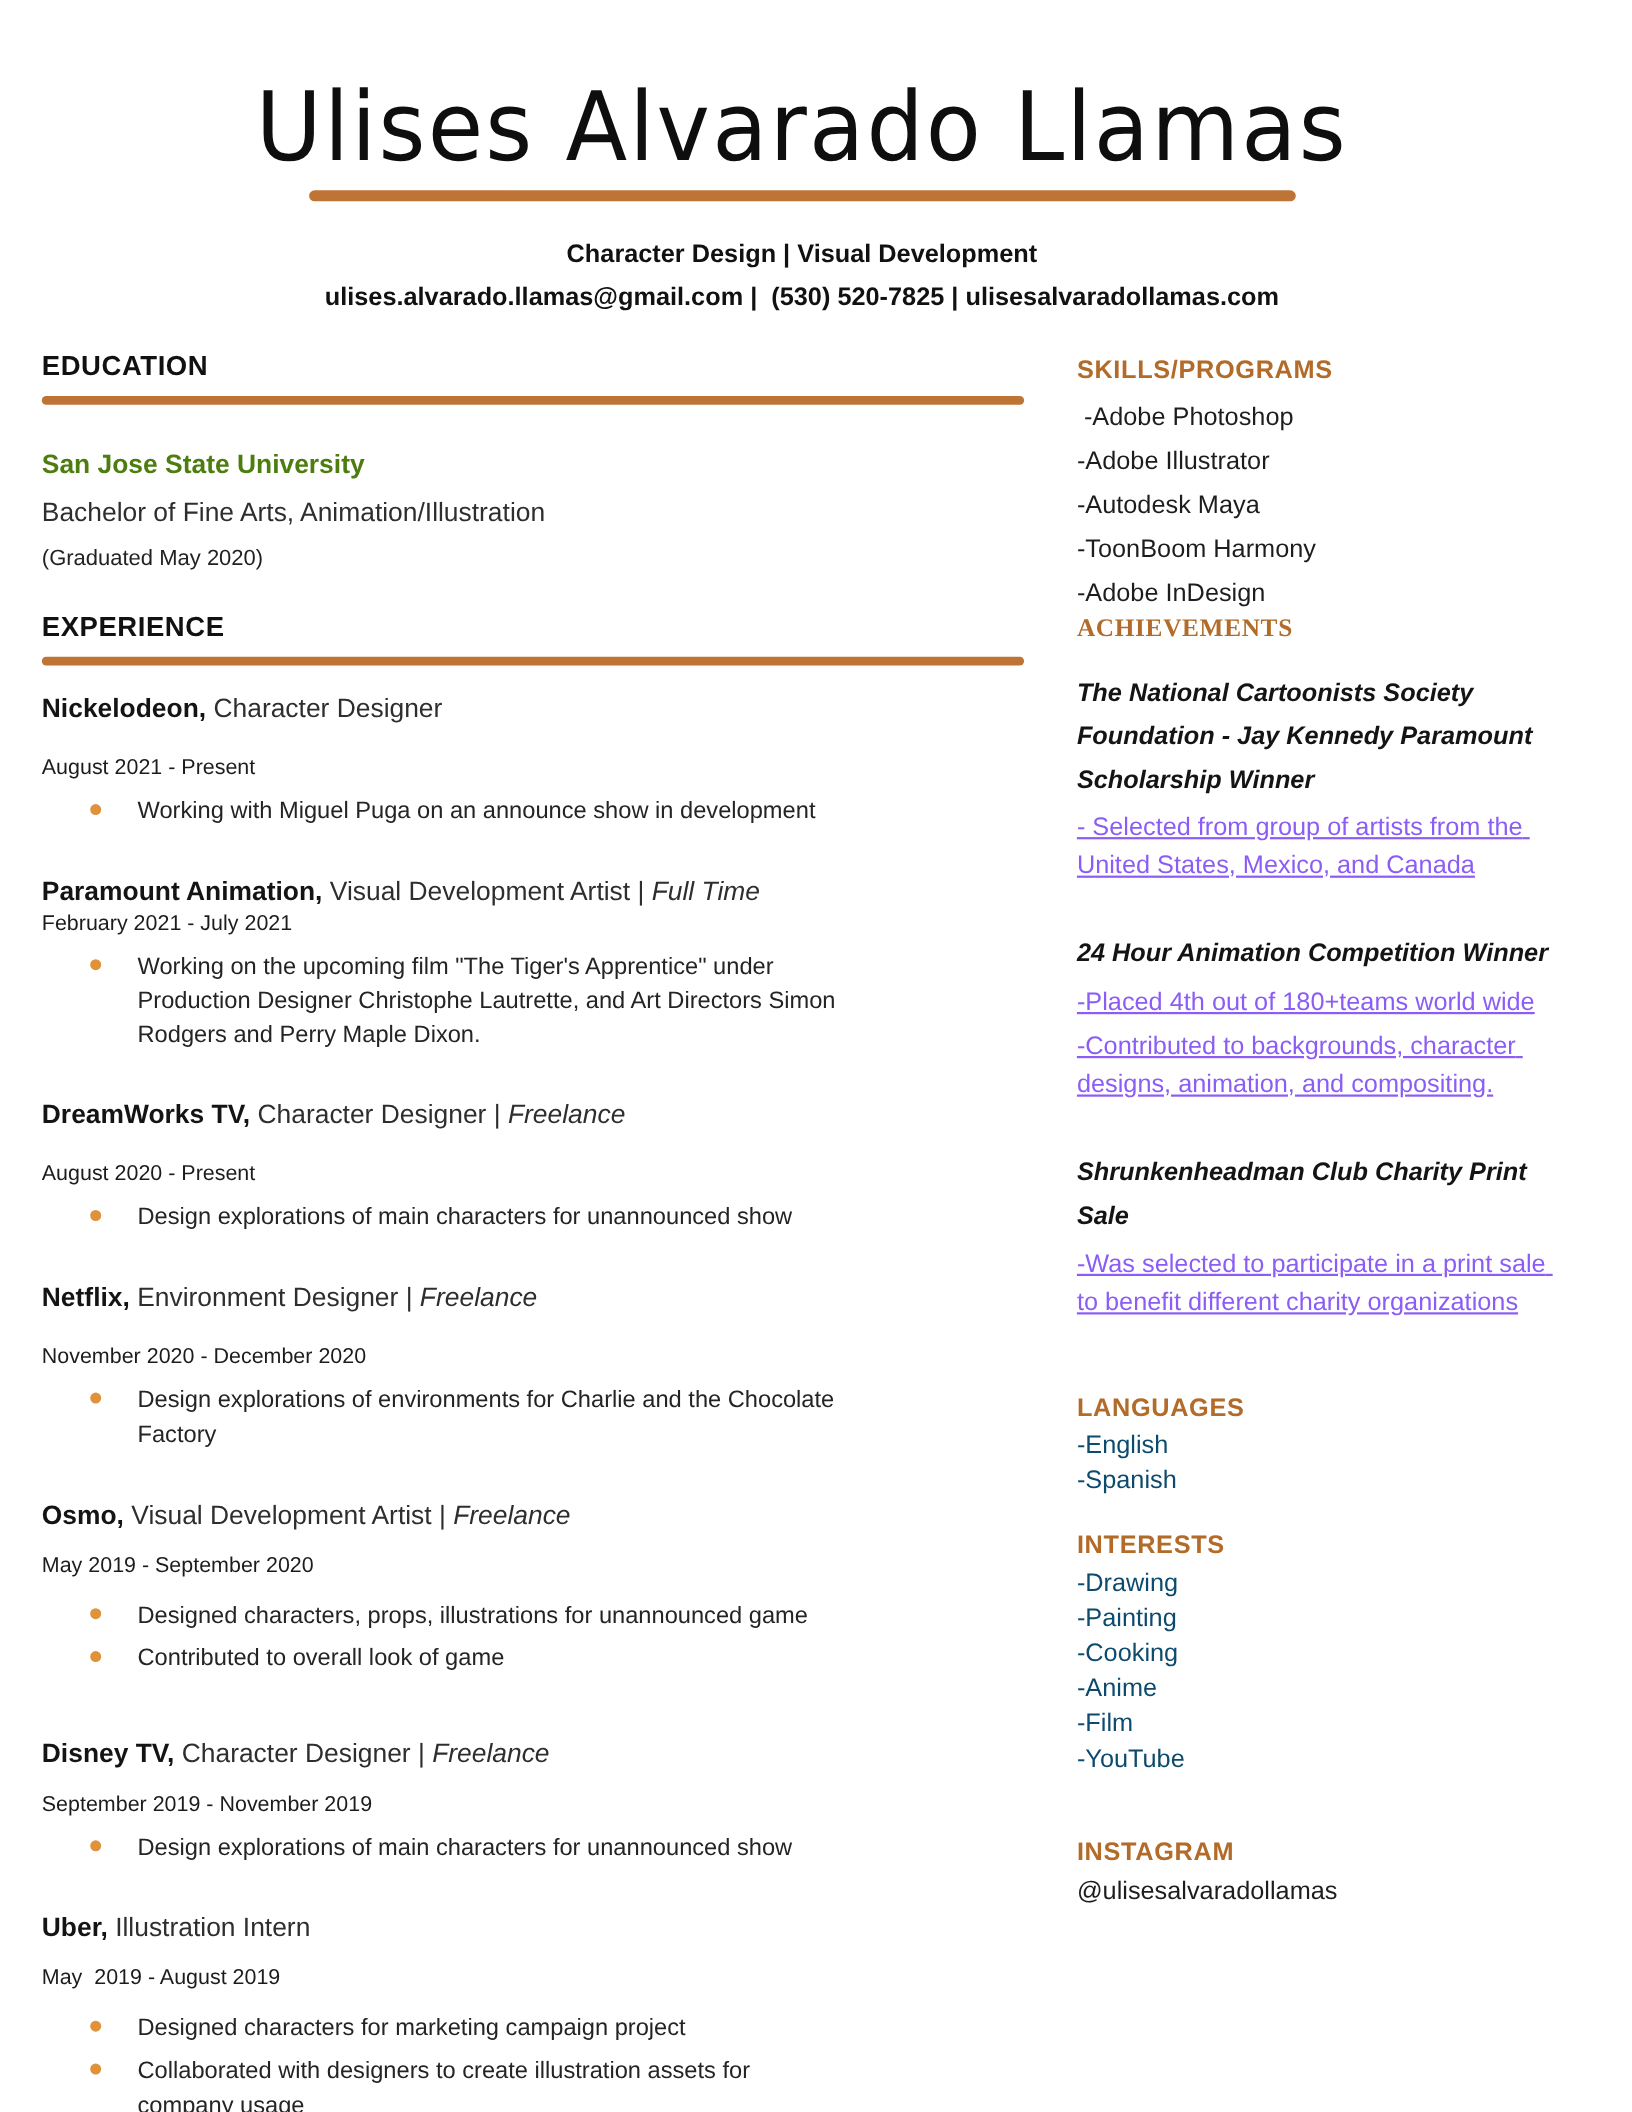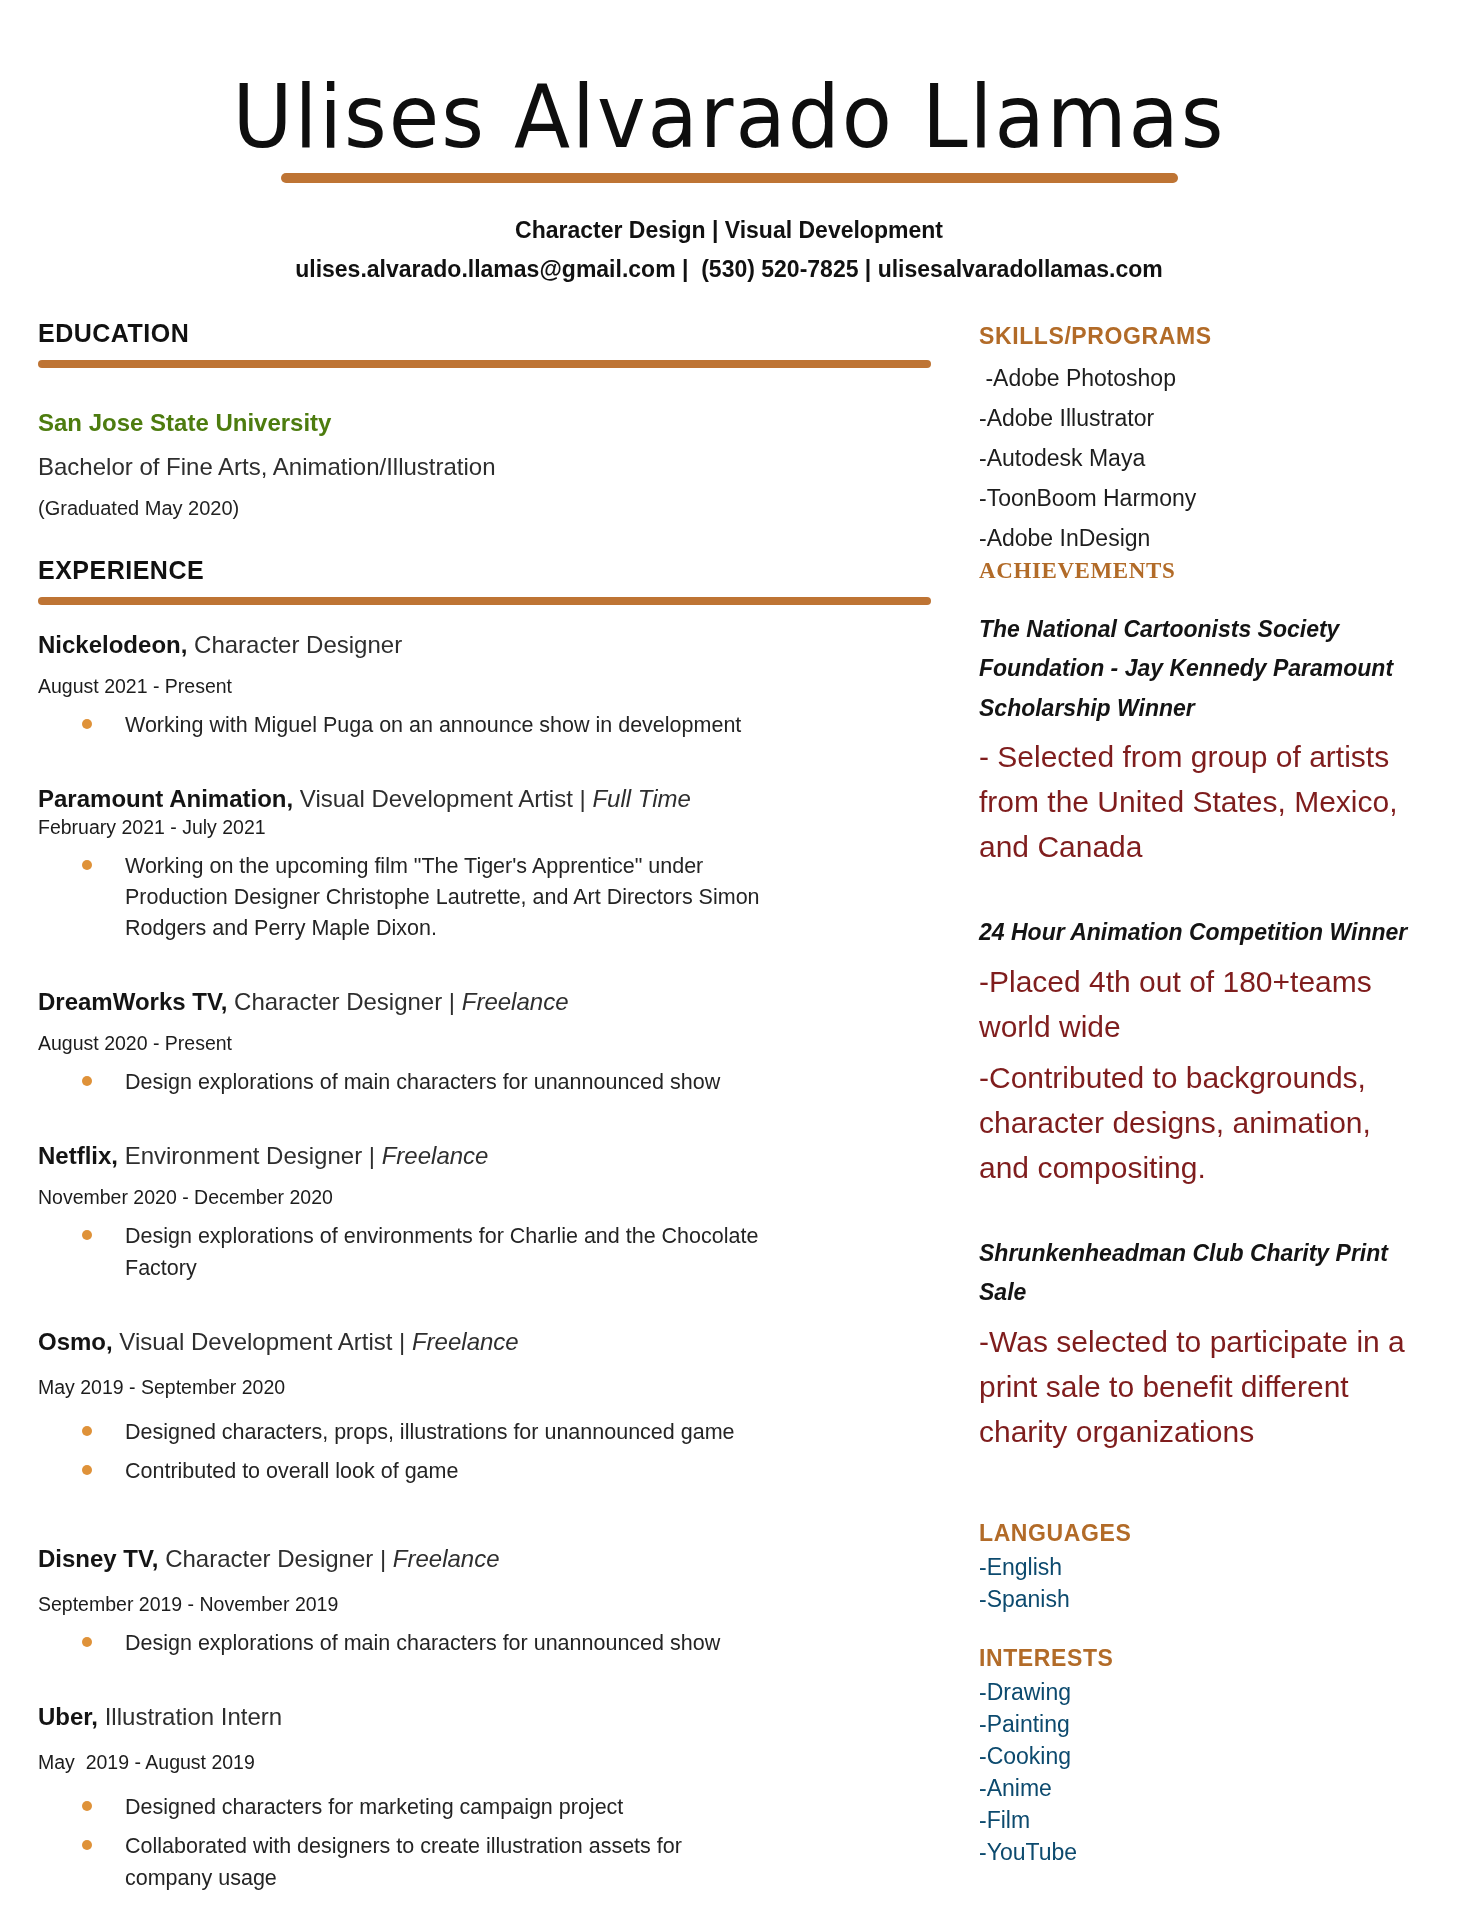--- a/index.html
+++ b/index.html
@@ -28,42 +28,42 @@
   .section-rule{height:8px;border-radius:4px;background:#BE7434;margin-top:12px;width:893px;}
   .school{margin-top:41px;font-size:24px;font-weight:700;color:#4d7c0f;}
   .degree{margin-top:16px;font-size:24px;color:#2e2e2e;}
   .grad{margin-top:16px;font-size:20px;color:#222;}
   .job{margin-top:44px;}
   .job:nth-of-type(1){margin-top:26px;}
   .job:nth-of-type(6){margin-top:58px;}
   .job-title{font-size:24px;color:#2e2e2e;white-space:pre-wrap;}
   .job-title .company{font-weight:700;color:#141414;}
   .job-title .role-italic{font-style:italic;}
-  .job-dates{margin-top:16px;font-size:19.5px;color:#1c1c1c;white-space:pre-wrap;}
+  .job-dates{margin-top:28px;font-size:19.5px;color:#1c1c1c;white-space:pre-wrap;}
   .job:nth-of-type(2) .job-dates{margin-top:3px;}
   .job:nth-of-type(5) .job-dates,.job:nth-of-type(6) .job-dates,
   .job:nth-of-type(7) .job-dates,.job:nth-of-type(8) .job-dates{margin-top:20px;}
   .job-bullets{margin-top:12px;}
   .job:nth-of-type(5) .job-bullets,.job:nth-of-type(7) .job-bullets{margin-top:18px;}
   .bullet-row{display:flex;align-items:flex-start;margin-top:8px;}
   .bullet-dot{
     flex:0 0 10px;width:10px;height:10px;border-radius:50%;background:#DF9239;
     margin:9px 0 0 44px;
   }
   .bullet-text{margin-left:33px;font-size:21.5px;line-height:1.45;color:#242424;
     max-width:640px;white-space:pre-wrap;}
   
   .r-heading{font-size:23px;font-weight:700;letter-spacing:0.6px;color:#B26B28;}
   .skills-list{margin-top:8px;}
   .skills-list .r-item{font-size:23px;line-height:40px;color:#1d1d1d;white-space:pre-wrap;}
   .achievements-heading{font-family:Liberation Serif, serif;}
   .ach{margin-top:26px;}
   .ach + .ach{margin-top:44px;}
   .ach-title{font-size:23px;font-weight:700;font-style:italic;color:#141414;line-height:1.72;}
-  .ach-desc{margin-top:6px;font-size:30px;line-height:1.5;color:#7f1d1d;white-space:pre-wrap;}
+  .ach-desc{margin-top:6px;font-size:23px;line-height:1.5;color:#8b5cf6;white-space:pre-wrap;text-decoration:underline;}
   .languages-heading{margin-top:66px;}
   .tight-list{margin-top:4px;}
   .tight-list .r-item{font-size:23px;line-height:32px;color:#0c4a6e;}
   .interests-heading{margin-top:30px;}
   .instagram-heading{margin-top:56px;}
   .insta-handle{margin-top:8px;font-size:23px;color:#1d1d1d;}
 </style>
 </head>
 <body>
 

